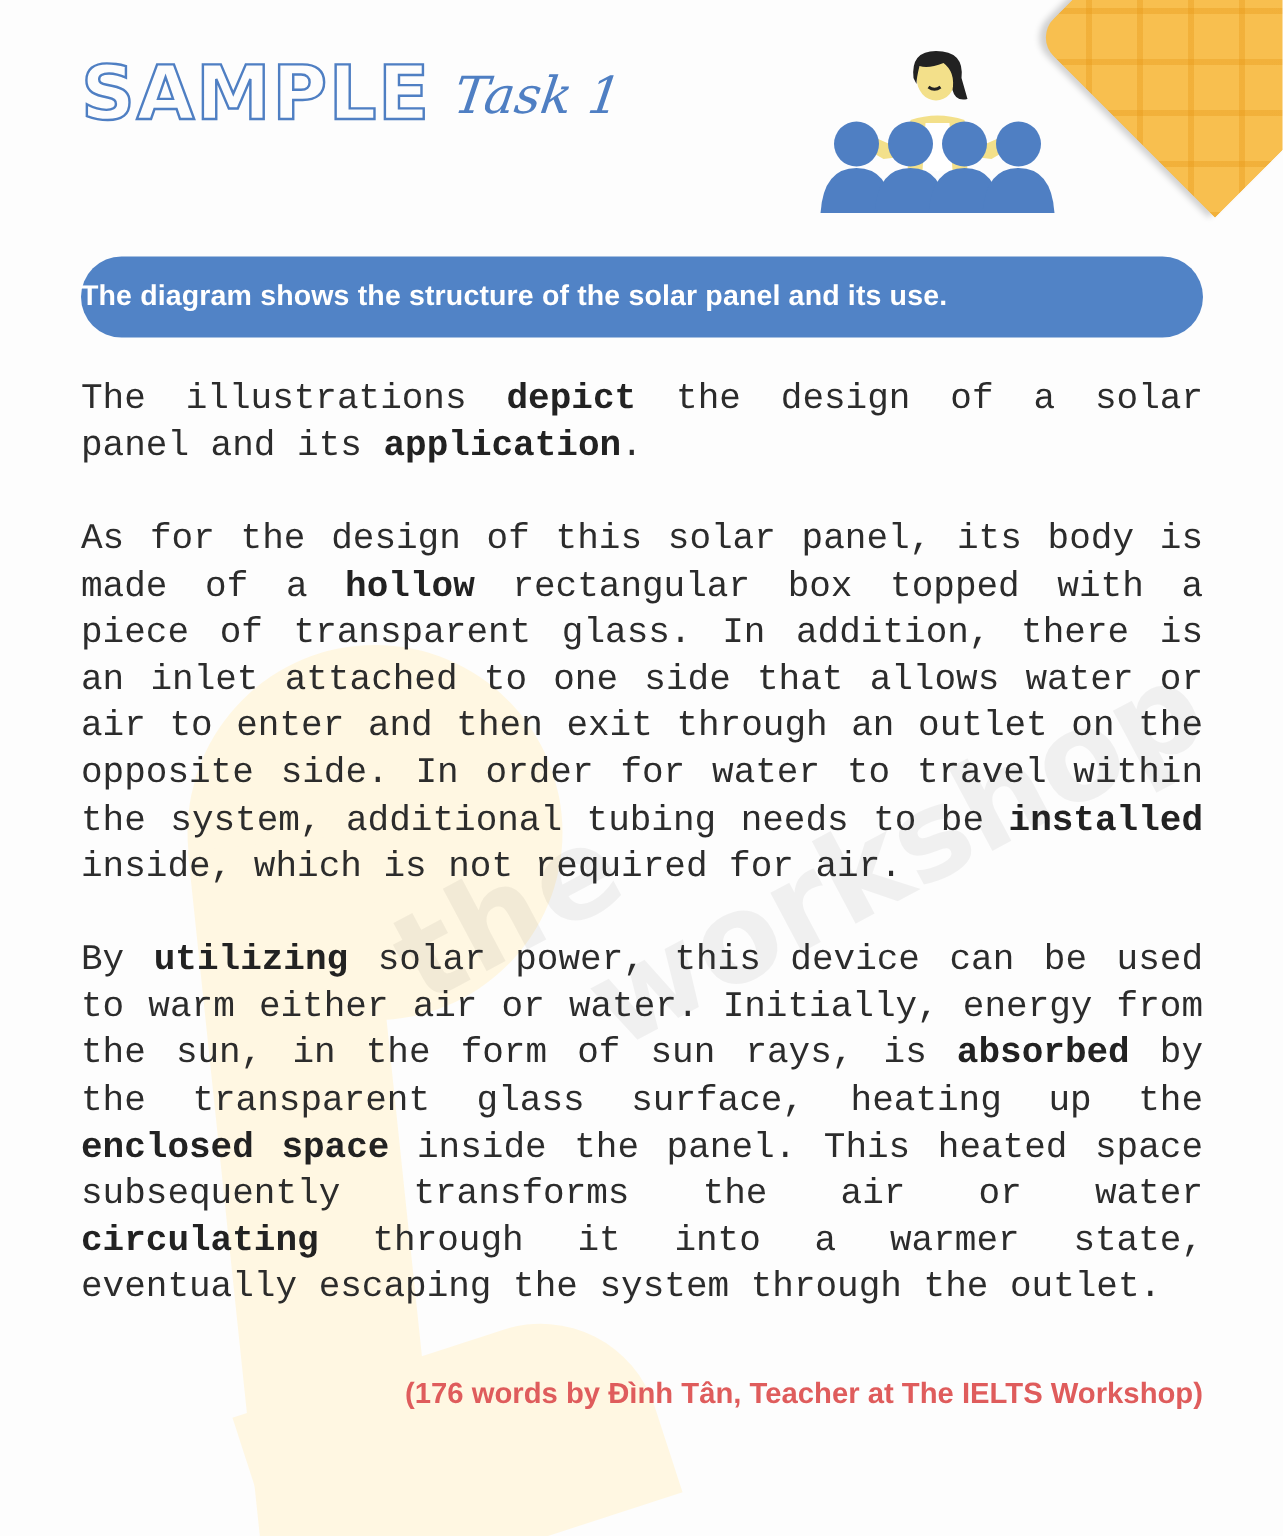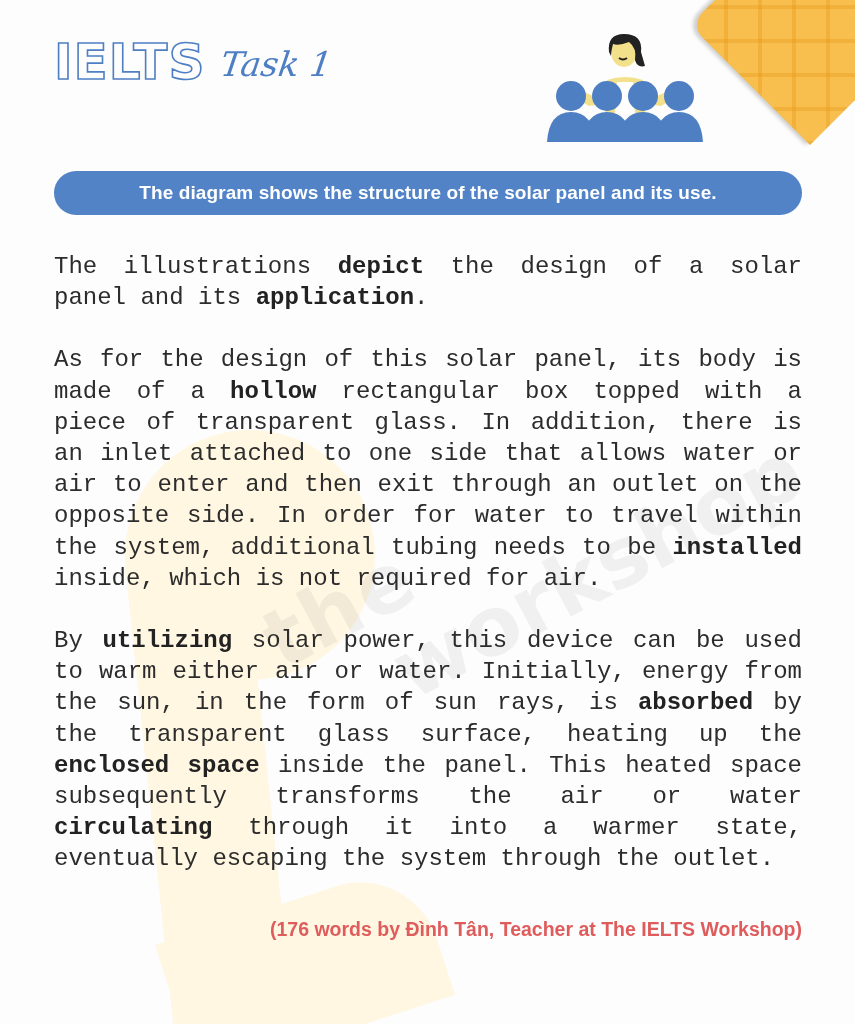--- a/index.html
+++ b/index.html
@@ -138,26 +138,26 @@
       width: 160px;
       height: 115px;
       z-index: 3;
     }
 
     .prompt-banner {
       position: absolute;
       left: 54px;
       top: 171px;
       width: 748px;
-      height: 44px;
+      height: 54px;
       border-radius: 27px;
       background: #5183c6;
       display: flex;
       align-items: center;
-      justify-content: center;
+      justify-content: flex-start;
       z-index: 3;
     }
     .prompt-text {
       color: #ffffff;
       font-family: "Liberation Sans", sans-serif;
       font-weight: bold;
       font-size: 19px;
       letter-spacing: 0.1px;
     }
 
@@ -198,21 +198,21 @@
 
 <div class="wm-circle"></div>
 <div class="wm-stroke"></div>
 <div class="wm-foot"></div>
 <div class="wm-text">the</div>
 <div class="wm-text2">workshop</div>
 <div class="corner"></div>
 
 <div class="header">
   <div class="title-row2">
-    <span class="title-sample">IELTS</span>
+    <span class="title-sample">SAMPLE</span>
     <span class="title-task">Task 1</span>
   </div>
 </div>
 
 <div class="illustration">
   <svg width="160" height="115" viewBox="0 0 160 115">
 
     <path d="M20 62 L30 58 L48 66 L60 64 L60 74 L44 76 Z" fill="#f3e08a"></path>
     <path d="M140 62 L130 58 L112 66 L100 64 L100 74 L116 76 Z" fill="#f3e08a"></path>
 

